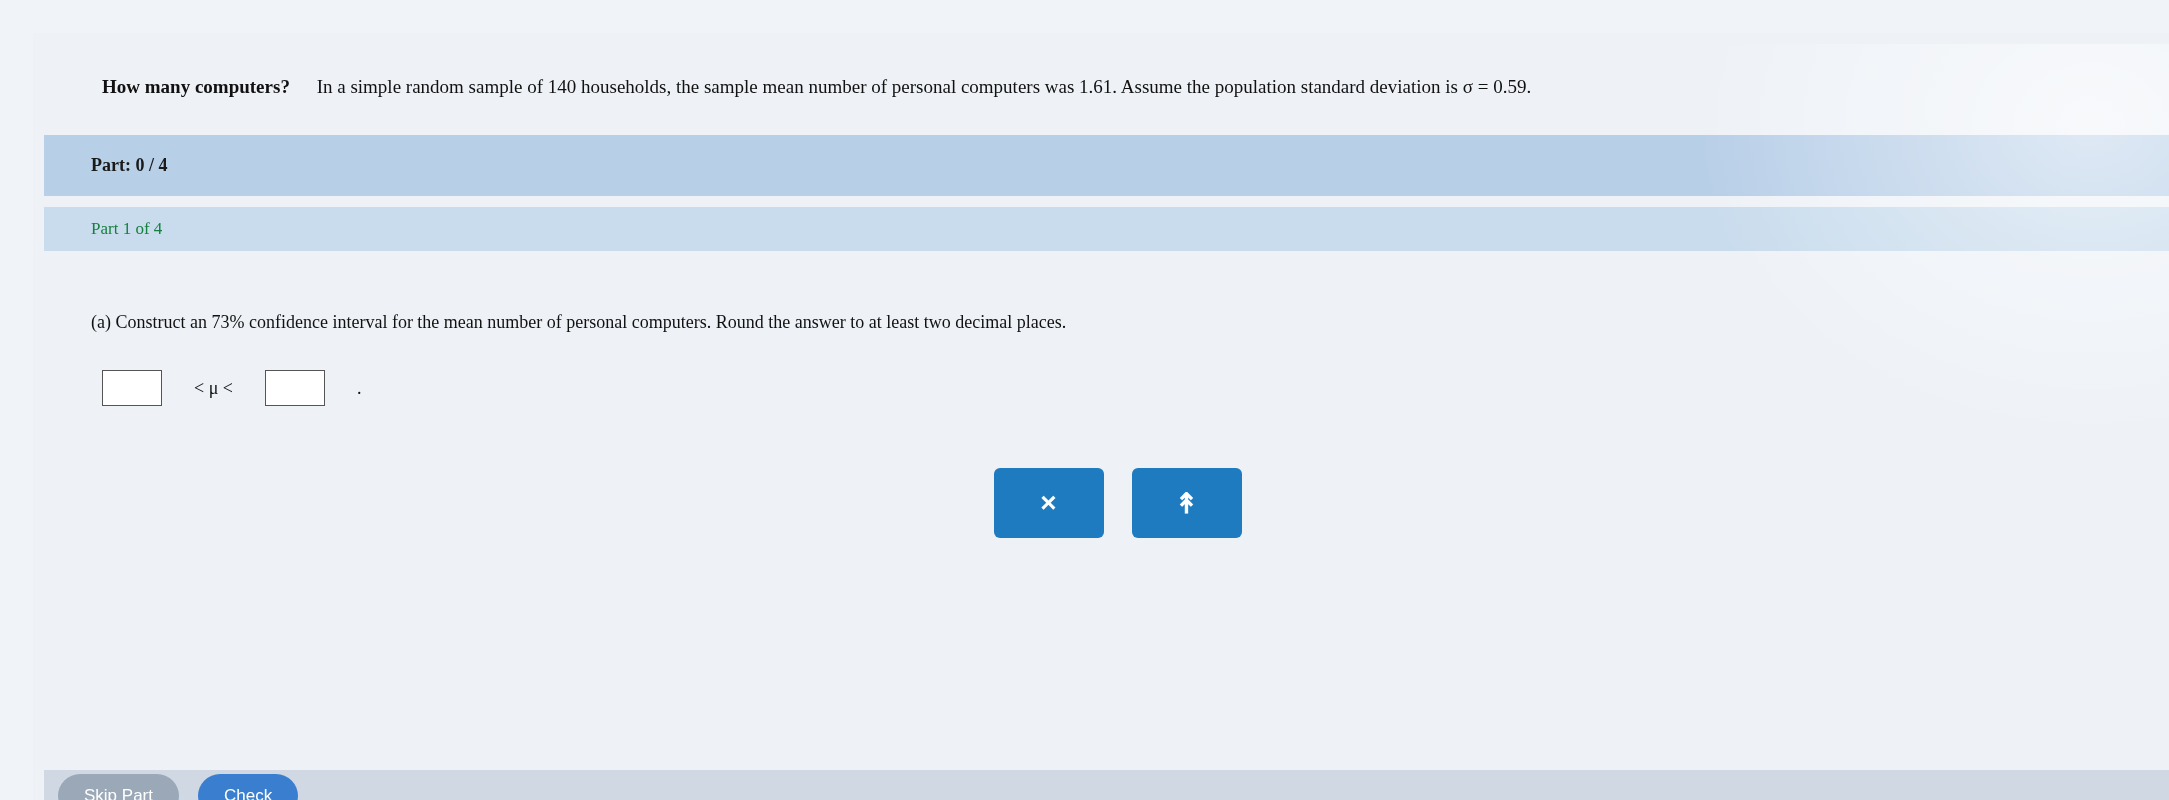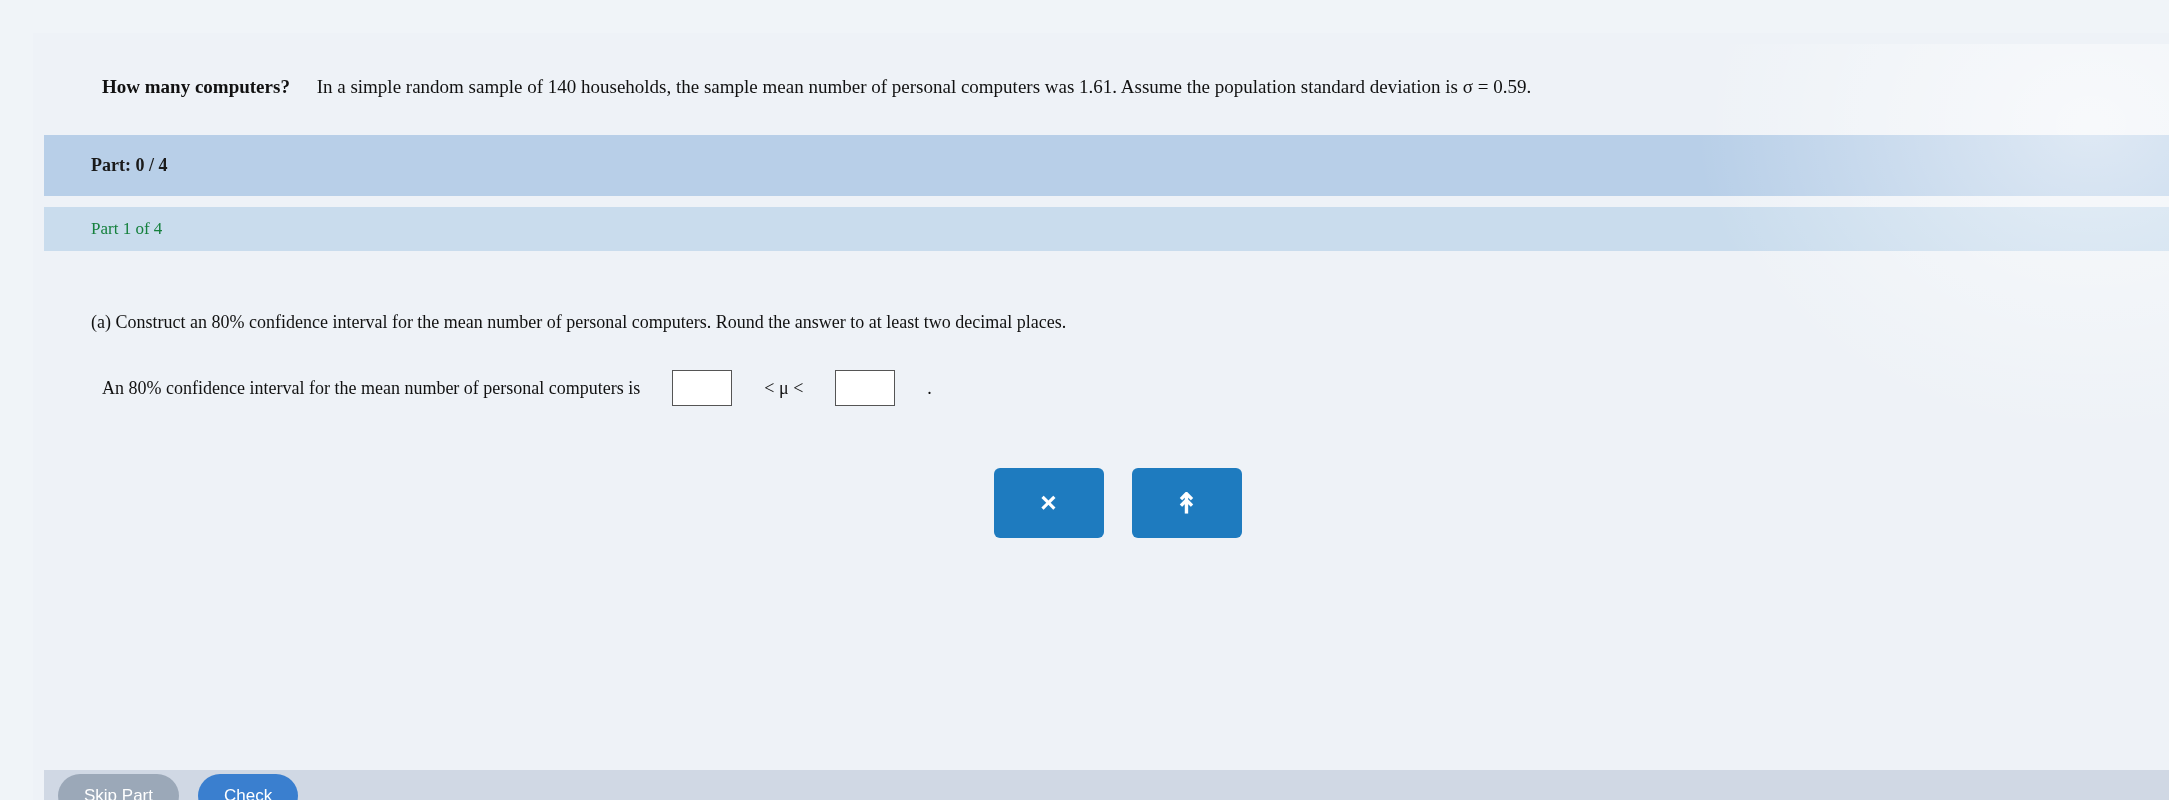--- a/index.html
+++ b/index.html
@@ -176,24 +176,23 @@
   <div class="part-header-bar">
     <span>Part: 0 / 4</span>
   </div>
 
   <div class="part-subheader-bar">
     <span>Part 1 of 4</span>
   </div>
 
   <div class="content-area">
 
-    <p class="instruction-text">(a) Construct an 80% confidence interval for the mean number of personal computers. Round the answer to at least two decimal places.</p>
+    <p class="instruction-text">(a) Construct an 73% confidence interval for the mean number of personal computers. Round the answer to at least two decimal places.</p>
 
     <div class="answer-line">
-      <span>An 80% confidence interval for the mean number of personal computers is</span>
       <input type="text" class="answer-box" style="">
       <span>&lt; μ &lt;</span>
       <input type="text" class="answer-box" style="">
       <span>.</span>
     </div>
 
     <div class="buttons-row">
       <button class="btn-action">
         <span>×</span>
       </button>

